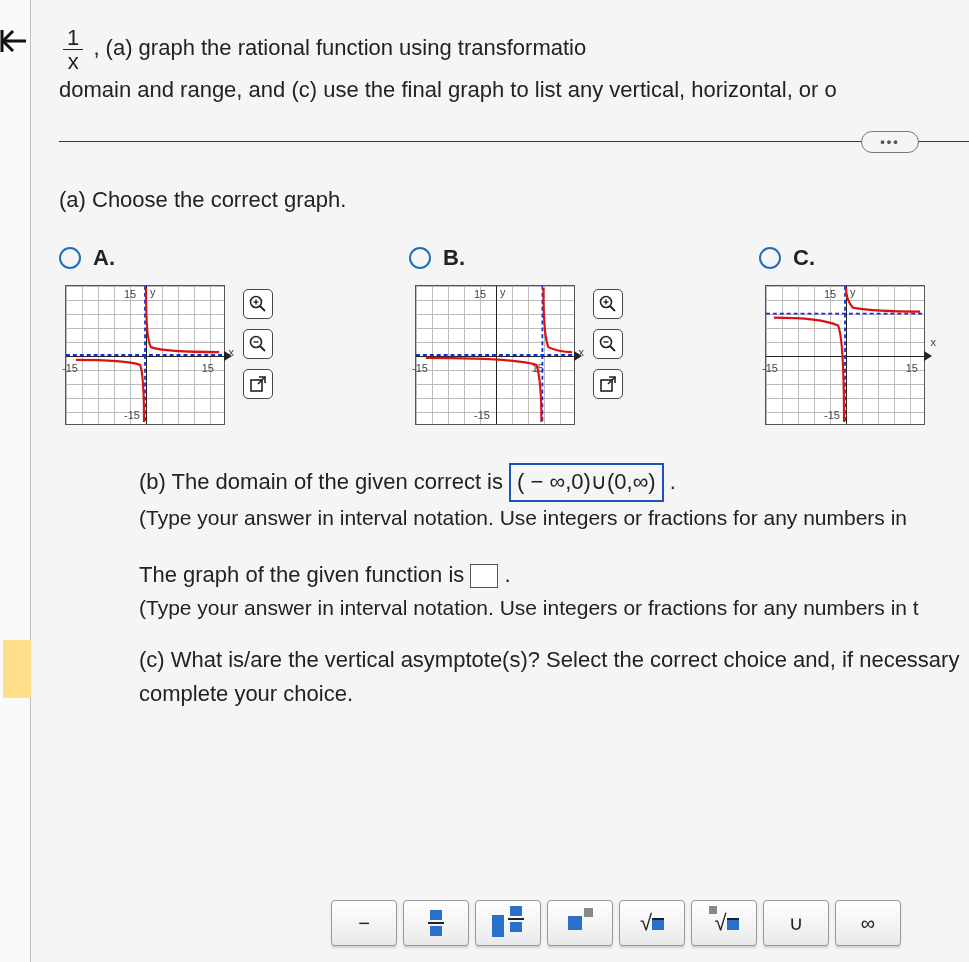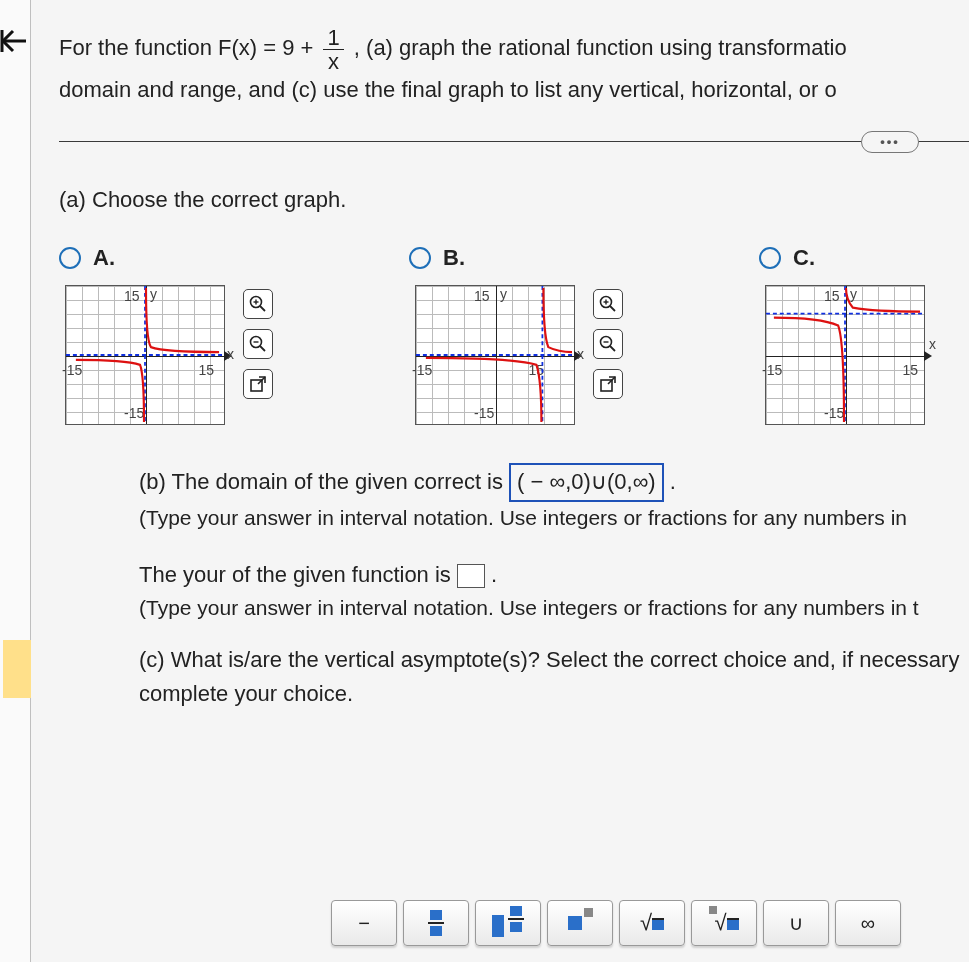--- a/index.html
+++ b/index.html
@@ -100,21 +100,21 @@
       linear-gradient(to right, #bbb 1px, transparent 1px),
       linear-gradient(to bottom, #bbb 1px, transparent 1px);
     background-size: 16px 14px;
   }
   .axis-h { position:absolute; left:0; right:0; top:70px; border-top:1.8px solid #222; }
   .axis-v { position:absolute; top:0; bottom:0; left:80px; border-left:1.8px solid #222; }
   .axis-arrow-r {
     position:absolute; top:65px; right:-8px;
     border-left:8px solid #222; border-top:5px solid transparent; border-bottom:5px solid transparent;
   }
-  .lbl { position:absolute; font-size:14px; color:#444; }
+  .lbl { position:absolute; font-size:11px; color:#444; }
   .curve1 {
     position:absolute; left:0; top:0; width:100%; height:100%;
   }
   .bold-box {
     border: 2.5px solid #1e52b8; padding: 0 6px; display:inline-block;
     font-weight: normal;
   }
   .blank-box {
     display:inline-block; width:28px; height:24px; border:1.6px solid #555;
     vertical-align: middle; background:#fff;
@@ -162,21 +162,20 @@
         <line x1="2" y1="4" x2="2" y2="26" stroke="#111" stroke-width="3"></line>
       </svg>
     </div>
   </div>
 
   <div class="content-col">
     <div class="hl-row"></div>
 
     <div class="question-block">
       <div class="math-line">
-        <span>For the function F(x) = 9 + </span>
         <span class="frac">
           <span class="num">1</span>
           <span class="den">x</span>
         </span>
         <span>, (a) graph the rational function using transformatio</span>
       </div>
       <div>domain and range, and (c) use the final graph to list any vertical, horizontal, or o</div>
     </div>
 
     <div class="divider-row">
@@ -321,21 +320,21 @@
 
     <div class="part-b">
       <div>
         <span>(b) The domain of the given correct is </span>
         <span class="bold-box">( − ∞,0)∪(0,∞)</span>
         <span>.</span>
       </div>
       <div class="hint">(Type your answer in interval notation. Use integers or fractions for any numbers in</div>
 
       <div style="margin-top:24px;">
-        <span>The your of the given function is </span>
+        <span>The graph of the given function is </span>
         <span class="blank-box"></span>
         <span>.</span>
       </div>
       <div class="hint">(Type your answer in interval notation. Use integers or fractions for any numbers in t</div>
     </div>
 
     <div class="part-c">
       <div>(c) What is/are the vertical asymptote(s)? Select the correct choice and, if necessary</div>
       <div>complete your choice.</div>
     </div>

